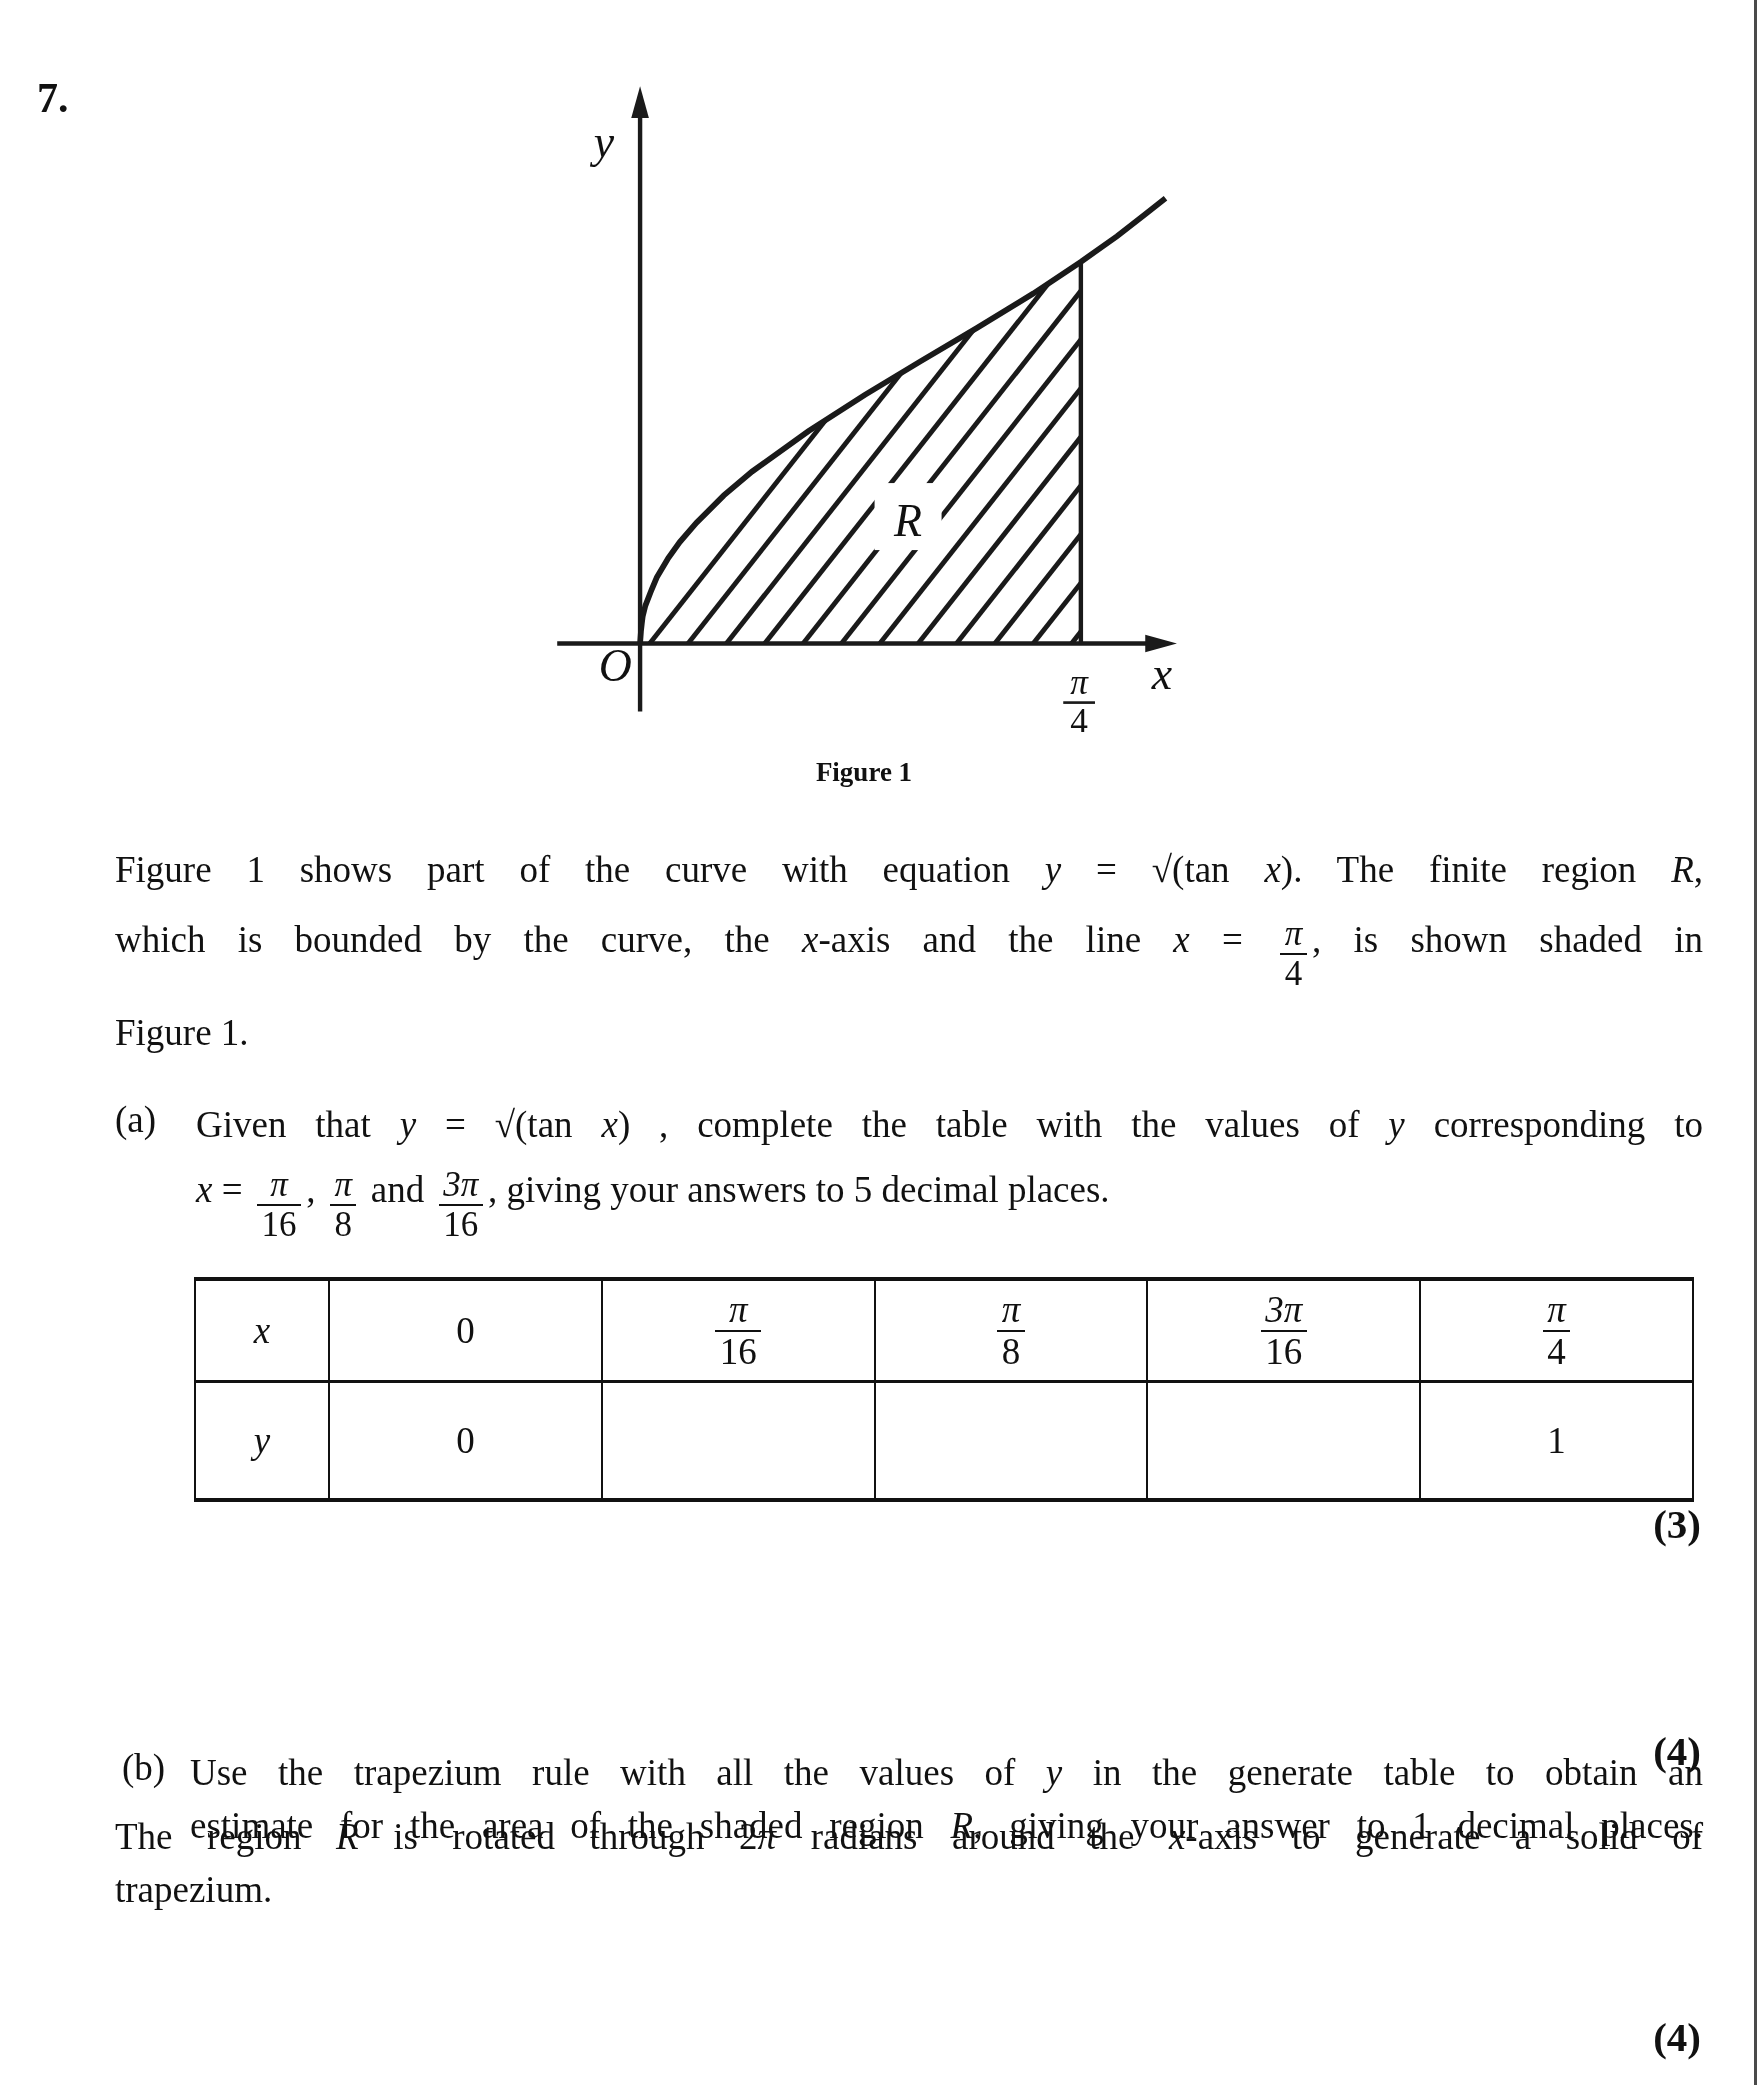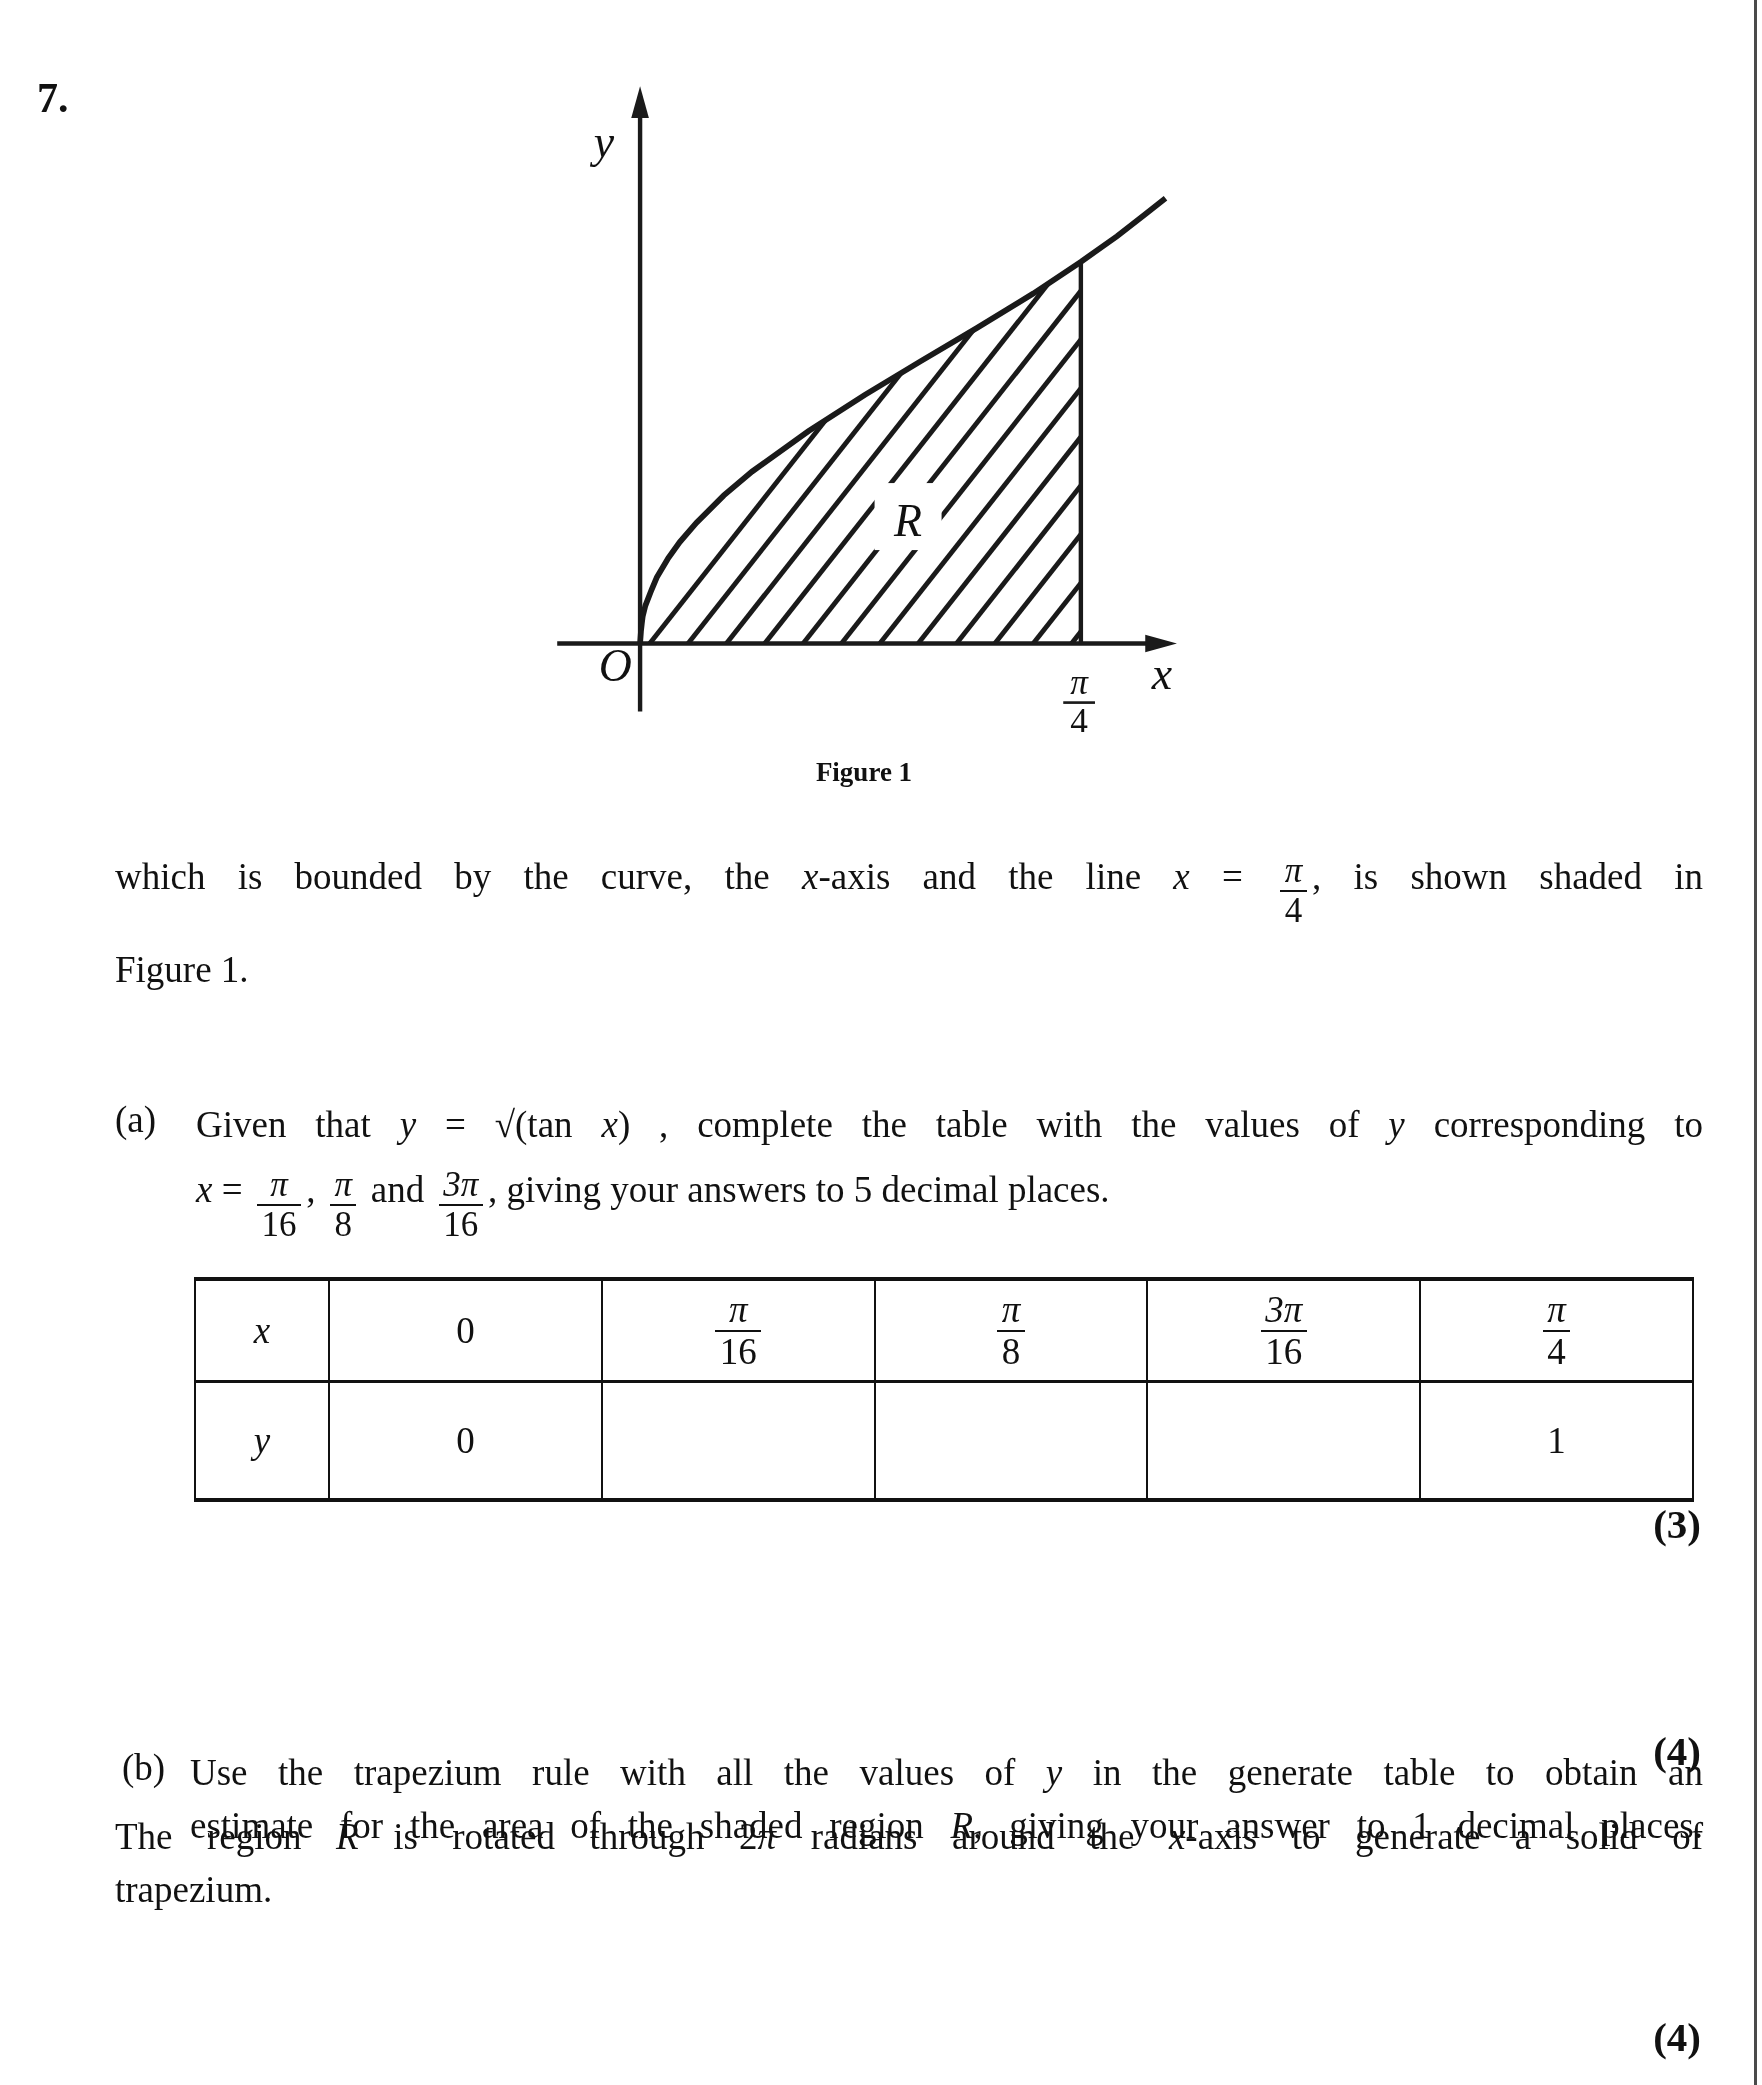--- a/index.html
+++ b/index.html
@@ -83,21 +83,22 @@
     <g>
       <text x="624" y="697" font-size="40" font-style="italic" text-anchor="middle">π</text>
       <line x1="606" y1="707" x2="642" y2="707" stroke="#1a1a1a" stroke-width="3"></line>
       <text x="624" y="742" font-size="40" text-anchor="middle">4</text>
     </g>
   </svg>
 
   <div id="caption" class="abs" style="left:529px;top:757px;width:670px;">Figure 1</div>
 
   <div class="abs" style="left:115px;top:843px;width:1588px;">
-    <div class="jline" style="margin-top:7px;"><span>which is bounded by the curve, the </span><span class="it">x</span><span>-axis and the line </span><span class="it">x</span><span> = </span><span class="frac"><span class="num it">π</span><span class="den">4</span></span><span>, is shown shaded in</span></div>
+    <div class="jline"><span>Figure 1 shows part of the curve with equation </span><span class="it">y</span><span> = </span><span>√(tan </span><span class="it">x</span><span>)</span><span>. The finite region </span><span class="it">R</span><span>,</span></div>
+    <div class="jline" style="margin-top:17px;"><span>which is bounded by the curve, the </span><span class="it">x</span><span>-axis and the line </span><span class="it">x</span><span> = </span><span class="frac"><span class="num it">π</span><span class="den">4</span></span><span>, is shown shaded in</span></div>
     <div class="lline" style="margin-top:13px;">Figure 1.</div>
   </div>
 
   <div class="abs hang" style="left:115px;top:1098px;width:1588px;">
     <span class="plabel">(a)</span>
     <div class="jline" style="margin-left:81px;"><span>Given that  </span><span class="it">y</span><span> = </span><span>√(tan </span><span class="it">x</span><span>)</span><span> , complete the table with the values of </span><span class="it">y</span><span> corresponding to</span></div>
     <div class="lline" style="margin-left:81px;margin-top:12.4px;"><span class="it">x</span><span> = </span><span class="frac"><span class="num it">π</span><span class="den">16</span></span><span>, </span><span class="frac"><span class="num it">π</span><span class="den">8</span></span><span> and </span><span class="frac"><span class="num it">3π</span><span class="den">16</span></span><span>, </span><span>giving your answers to 5 decimal places.</span></div>
   </div>
 
   <div id="qtable">

